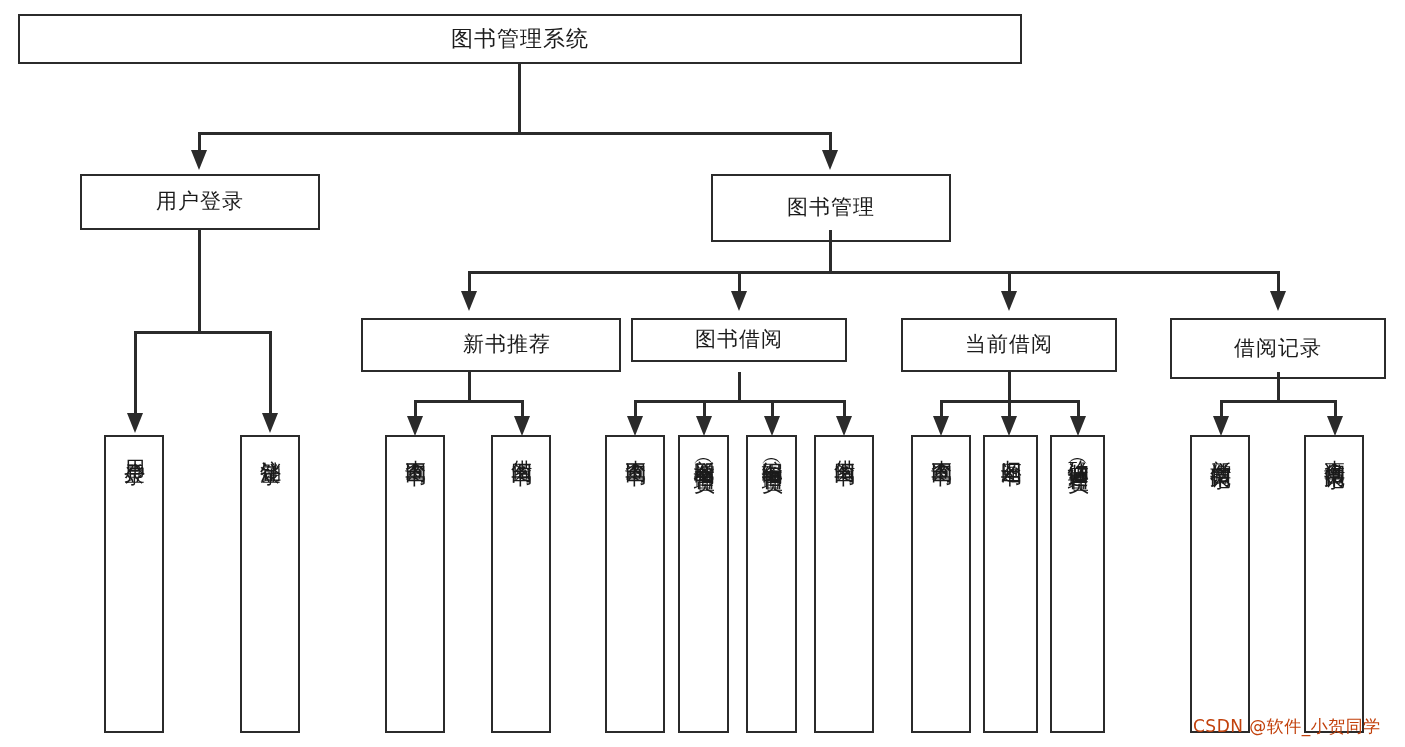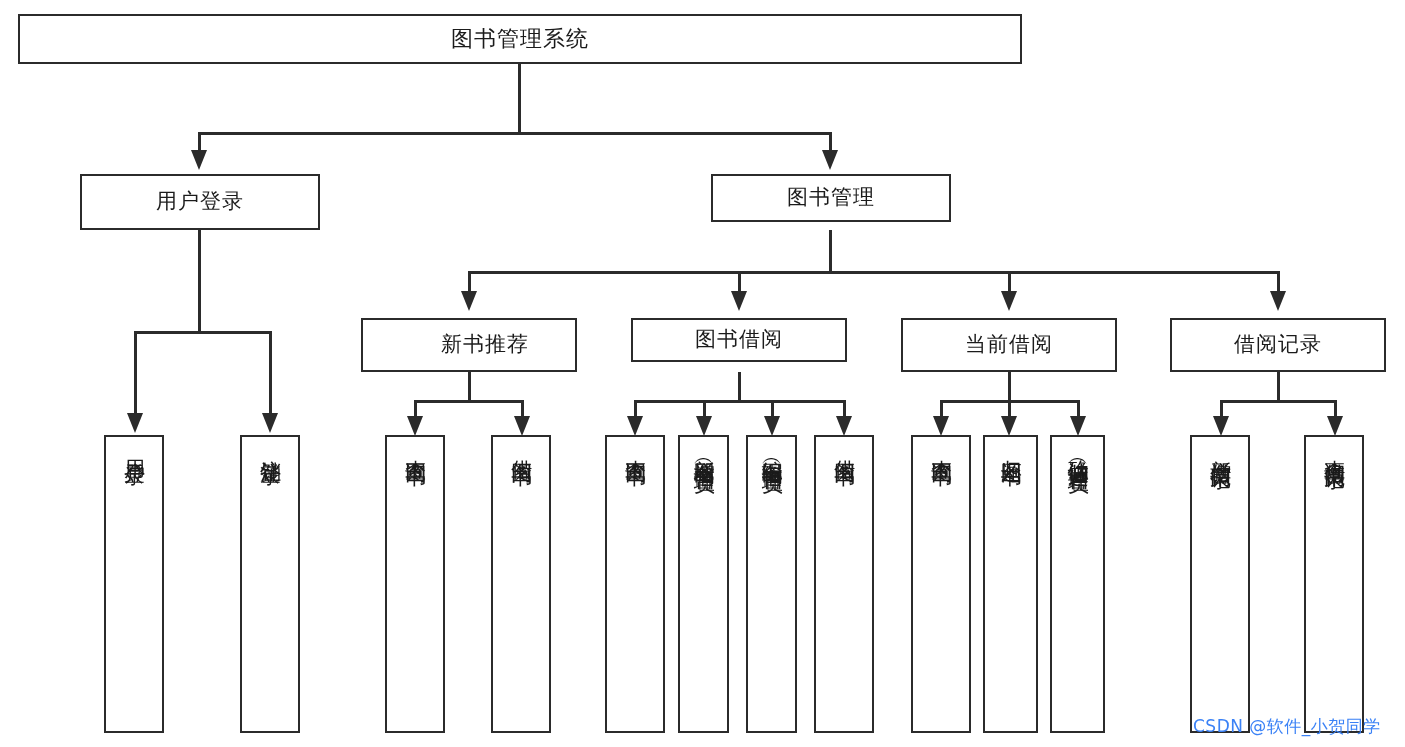--- a/index.html
+++ b/index.html
@@ -52,21 +52,21 @@
     width:0;height:0;
     border-left:8px solid transparent;
     border-right:8px solid transparent;
     border-top:20px solid #2b2b2b;
   }
 
   
   #watermark{
     position:absolute;
     font-size:17px;
-    color:#3b82f6;
+    color:#c2410c;
     letter-spacing:0.5px;
     white-space:nowrap;
     pointer-events:none;
   }
 </style>
 </head>
 <body>
 
 <div id="diagram">
 
@@ -79,21 +79,21 @@
   <div class="ln hz" style="left:198px;top:132px;width:634px;height:3px;"></div>
 
   <div class="ln v" style="left:198px;top:132px;width:3px;height:20px;"></div>
   <div class="arrow" style="left:191px;top:150px;"></div>
   <div class="ln v" style="left:829px;top:132px;width:3px;height:20px;"></div>
   <div class="arrow" style="left:822px;top:150px;"></div>
 
   <div class="node h" style="left:80px;top:174px;width:240px;height:56px;">
     <span>用户登录</span>
   </div>
-  <div class="node h" style="left:711px;top:174px;width:240px;height:48px;">
+  <div class="node h" style="left:711px;top:174px;width:240px;height:68px;">
     <span>图书管理</span>
   </div>
 
   <div class="ln v" style="left:198px;top:230px;width:3px;height:103px;"></div>
   <div class="ln hz" style="left:134px;top:331px;width:138px;height:3px;"></div>
   <div class="ln v" style="left:134px;top:331px;width:3px;height:84px;"></div>
   <div class="arrow" style="left:127px;top:413px;"></div>
   <div class="ln v" style="left:269px;top:331px;width:3px;height:84px;"></div>
   <div class="arrow" style="left:262px;top:413px;"></div>
 
@@ -102,30 +102,30 @@
 
   <div class="ln v" style="left:468px;top:271px;width:3px;height:22px;"></div>
   <div class="arrow" style="left:461px;top:291px;"></div>
   <div class="ln v" style="left:738px;top:271px;width:3px;height:22px;"></div>
   <div class="arrow" style="left:731px;top:291px;"></div>
   <div class="ln v" style="left:1008px;top:271px;width:3px;height:22px;"></div>
   <div class="arrow" style="left:1001px;top:291px;"></div>
   <div class="ln v" style="left:1277px;top:271px;width:3px;height:22px;"></div>
   <div class="arrow" style="left:1270px;top:291px;"></div>
 
-  <div class="node h" style="left:361px;top:318px;width:216px;height:54px;padding-left:32px;">
+  <div class="node h" style="left:361px;top:318px;width:260px;height:54px;padding-left:32px;">
     <span>新书推荐</span>
   </div>
   <div class="node h" style="left:631px;top:318px;width:216px;height:44px;">
     <span>图书借阅</span>
   </div>
   <div class="node h" style="left:901px;top:318px;width:216px;height:54px;">
     <span>当前借阅</span>
   </div>
-  <div class="node h" style="left:1170px;top:318px;width:216px;height:54px;">
+  <div class="node h" style="left:1170px;top:318px;width:216px;height:61px;">
     <span>借阅记录</span>
   </div>
 
   <div class="ln v" style="left:468px;top:372px;width:3px;height:30px;"></div>
   <div class="ln hz" style="left:414px;top:400px;width:110px;height:3px;"></div>
   <div class="ln v" style="left:414px;top:400px;width:3px;height:20px;"></div>
   <div class="arrow" style="left:407px;top:416px;"></div>
   <div class="ln v" style="left:521px;top:400px;width:3px;height:20px;"></div>
   <div class="arrow" style="left:514px;top:416px;"></div>
 

